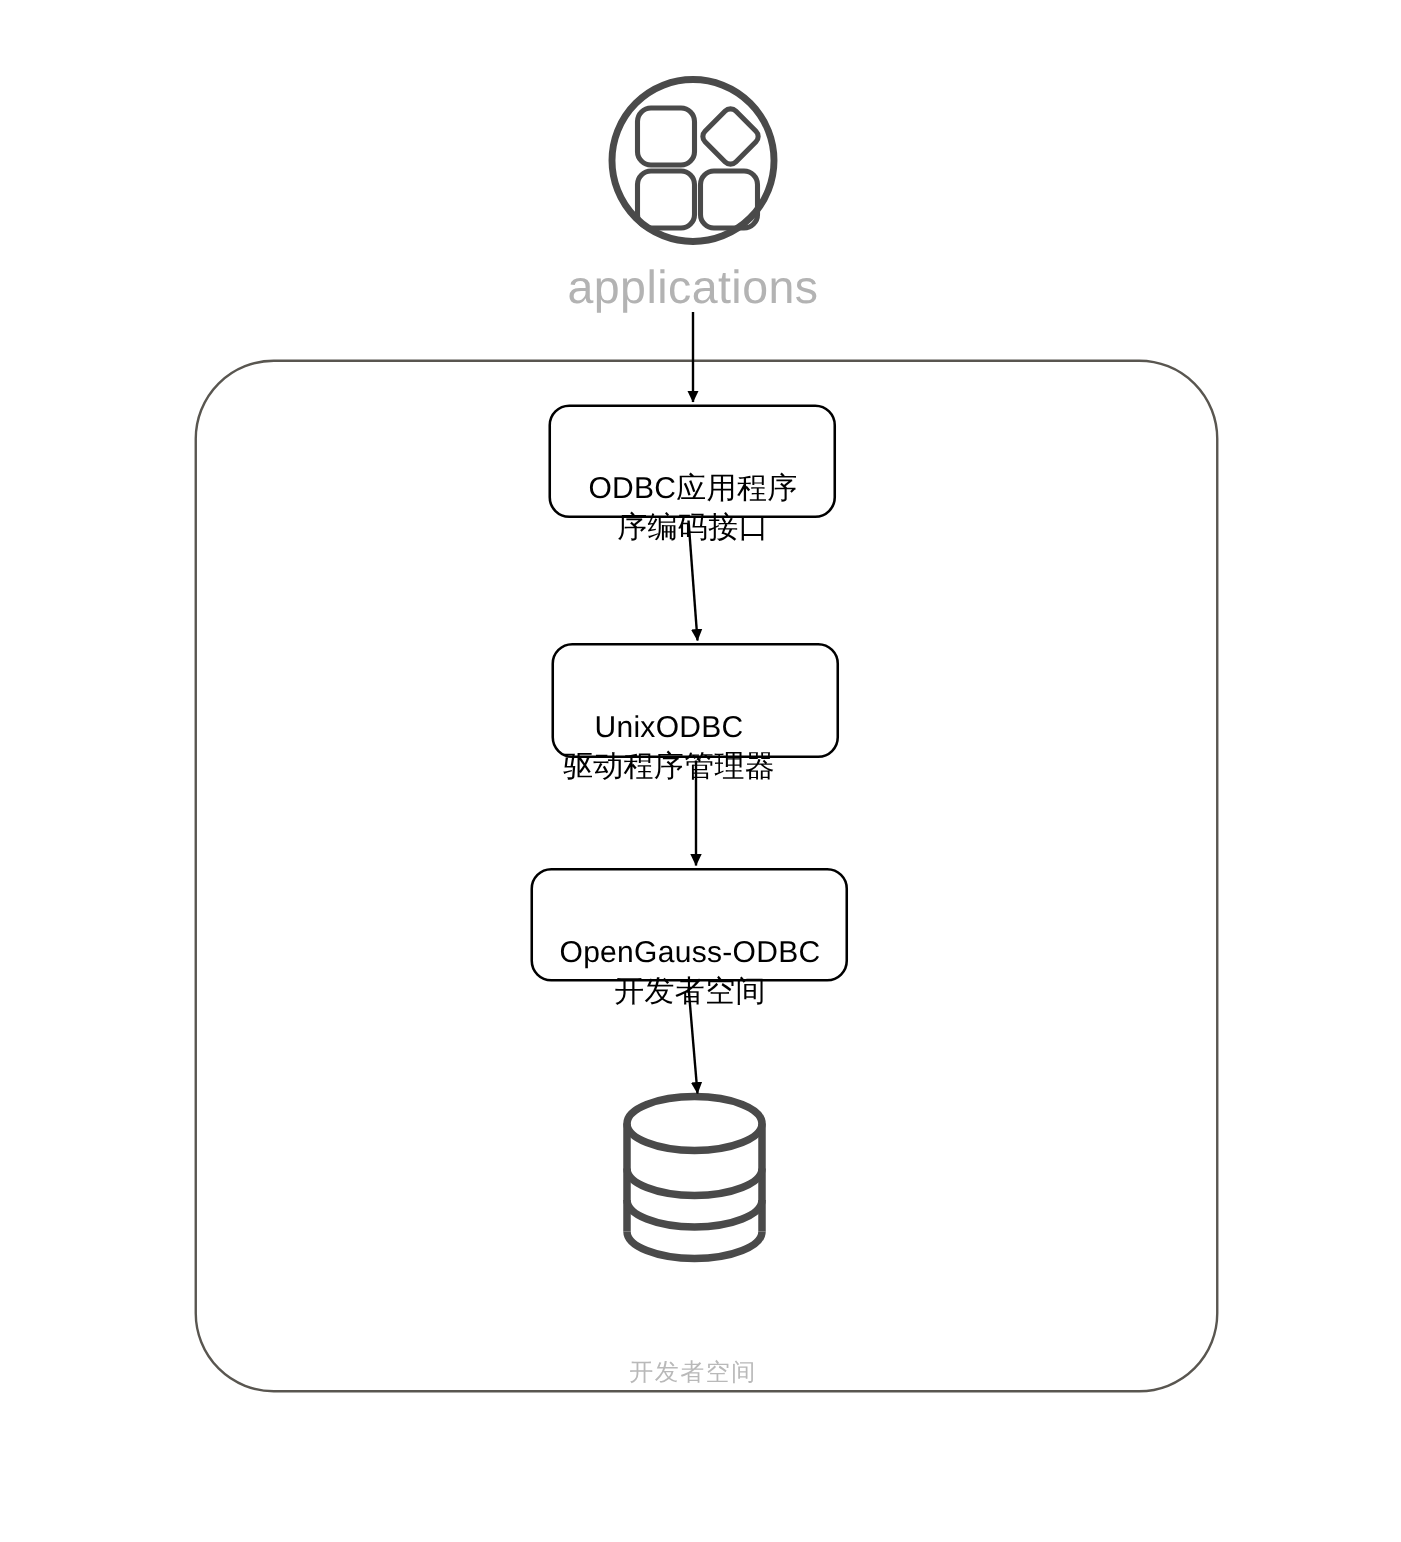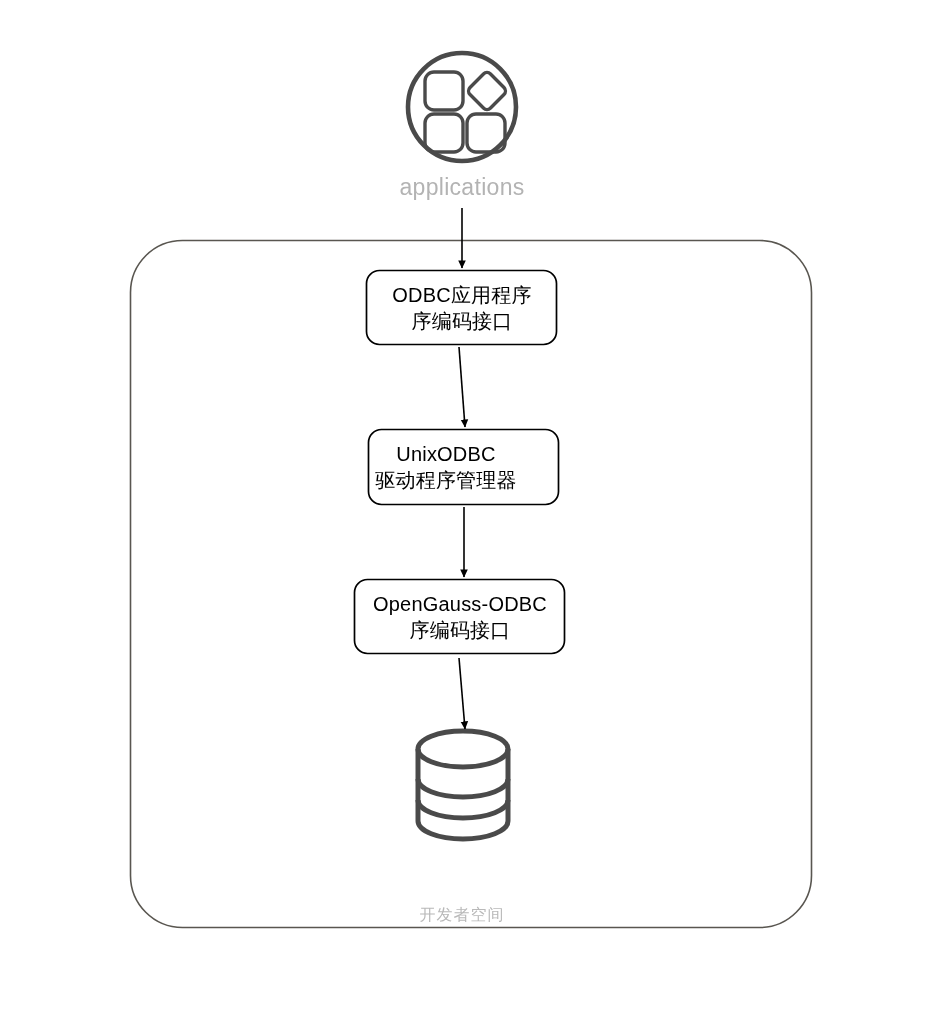--- a/index.html
+++ b/index.html
@@ -29,26 +29,27 @@
     height: 1028px;
   }
   .node-label {
     position: absolute;
     text-align: center;
     line-height: 1.28;
     white-space: pre-line;
     color: #000000;
     font-size: 20px;
     letter-spacing: 0.2px;
+    margin-top: 31px;
   }
   .soft-label {
     position: absolute;
     text-align: center;
     color: #b3b3b3;
-    font-size: 23px;
+    font-size: 31px;
     letter-spacing: 0.3px;
   }
   .watermark {
     position: absolute;
     text-align: center;
     color: #b9b9b9;
     font-size: 16px;
     letter-spacing: 1px;
   }
   #app-label   { left: 262px; top: 174px; width: 400px; }
@@ -107,18 +108,18 @@
 
   <div class="soft-label" id="app-label">applications</div>
 
   <div class="node-label" id="box1-label">ODBC应用程序
 序编码接口</div>
 
   <div class="node-label" id="box2-label">UnixODBC
 驱动程序管理器</div>
 
   <div class="node-label" id="box3-label">OpenGauss-ODBC
-序编码接口</div>
+开发者空间</div>
 
 
   <div class="watermark" id="wm-label">开发者空间</div>
 
 </div>
 
 </body></html>

